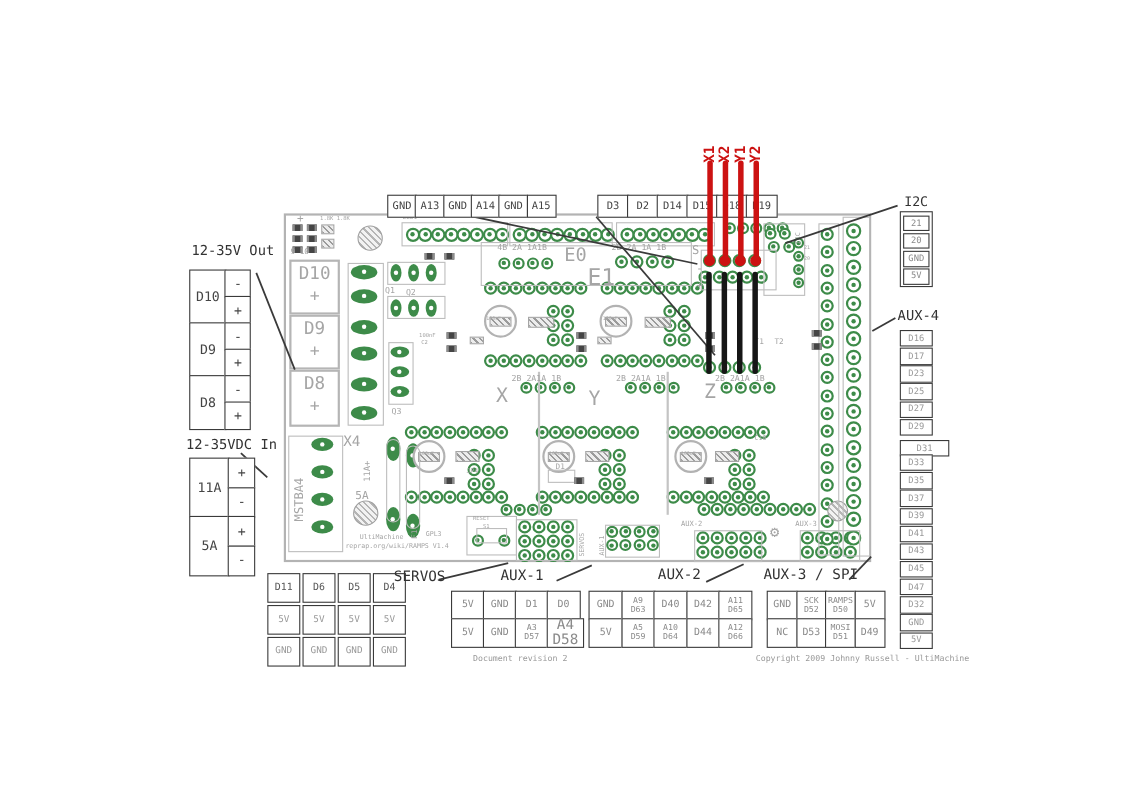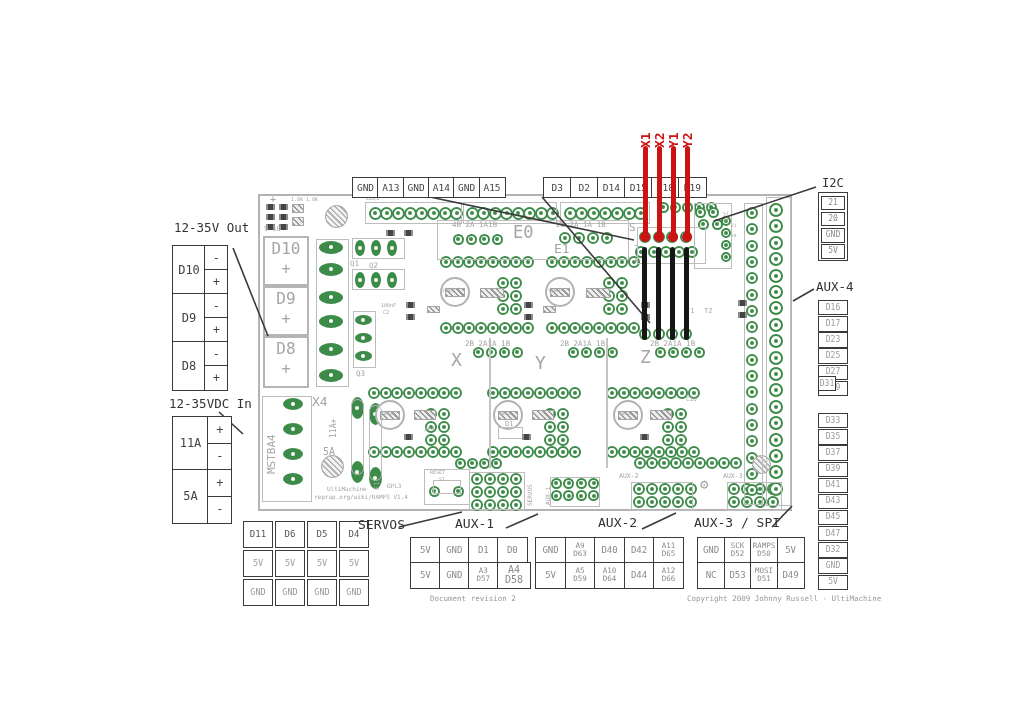--- a/index.html
+++ b/index.html
@@ -413,21 +413,21 @@
       <div class="silk" style="left:366px;top:196px;font-size:5.5px;">LED1</div>
       <div class="silk" style="left:264px;top:226px;font-size:7px;">9 10</div>
       <div class="silk" style="left:350px;top:260px;font-size:7.5px;">Q1</div>
       <div class="silk" style="left:369px;top:262px;font-size:7.5px;">Q2</div>
       <div class="silk" style="left:356px;top:370px;font-size:7.5px;">Q3</div>
       <div class="silk" style="left:381px;top:303px;font-size:5px;">100nF</div>
       <div class="silk" style="left:383px;top:310px;font-size:5px;">C2</div>
       <div class="silk" style="left:452px;top:221px;font-size:7.5px;">4B 2A 1A1B</div>
       <div class="silk" style="left:556px;top:221px;font-size:7.5px;">2B 2A 1A 1B</div>
       <div class="silk" style="left:513px;top:224px;font-size:17px;">E0</div>
-      <div class="silk" style="left:554px;top:242px;font-size:13px;">E1</div>
+      <div class="silk" style="left:534px;top:242px;font-size:21px;">E1</div>
       <div class="silk" style="left:629px;top:222px;font-size:11px;">S</div>
       <div class="silk" style="left:633px;top:240px;font-size:10px;">-</div>
       <div class="silk" style="left:633px;top:256px;font-size:10px;">+</div>
       <div class="silk" style="left:442px;top:289px;font-size:4.5px;">100uF</div>
       <div class="silk" style="left:548px;top:289px;font-size:4.5px;">100uF</div>
       <div class="silk" style="left:686px;top:308px;font-size:7px;">T1</div>
       <div class="silk" style="left:704px;top:308px;font-size:7px;">T2</div>
       <div class="silk" style="left:465px;top:340px;font-size:7.5px;">2B 2A1A 1B</div>
       <div class="silk" style="left:560px;top:340px;font-size:7.5px;">2B 2A1A 1B</div>
       <div class="silk" style="left:650px;top:340px;font-size:7.5px;">2B 2A1A 1B</div>
@@ -516,21 +516,21 @@
       <div class="cell" style="left:307px;top:579px;width:30px;height:27px;font-size:8.5px;color:#999;">GND</div>
       <div class="cell" style="left:339px;top:579px;width:30px;height:27px;font-size:8.5px;color:#999;">GND</div>
       <div class="cell" style="left:410px;top:537px;width:30.7px;height:26.7px;font-size:9px;color:#8a8a8a;">5V</div>
       <div class="cell" style="left:439px;top:537px;width:30.7px;height:26.7px;font-size:9px;color:#8a8a8a;">GND</div>
       <div class="cell" style="left:468px;top:537px;width:30.7px;height:26.7px;font-size:9px;color:#8a8a8a;">D1</div>
       <div class="cell" style="left:497px;top:537px;width:30.7px;height:26.7px;font-size:9px;color:#8a8a8a;">D0</div>
       <div class="cell" style="left:410px;top:562px;width:30.7px;height:26.7px;font-size:9px;color:#8a8a8a;">5V</div>
       <div class="cell" style="left:439px;top:562px;width:30.7px;height:26.7px;font-size:9px;color:#8a8a8a;">GND</div>
       <div class="cell" style="left:468px;top:562px;width:30.7px;height:26.7px;font-size:7.5px;color:#8a8a8a;">A3
 D57</div>
-      <div class="cell" style="left:497px;top:562px;width:34px;height:26.7px;font-size:10px;color:#8a8a8a;">A4
+      <div class="cell" style="left:497px;top:562px;width:34px;height:26.7px;font-size:13px;color:#8a8a8a;">A4
 D58</div>
       <div class="cell" style="left:535px;top:537px;width:31.2px;height:26.7px;font-size:9px;color:#8a8a8a;">GND</div>
       <div class="cell" style="left:564.5px;top:537px;width:31.2px;height:26.7px;font-size:7.5px;color:#8a8a8a;">A9
 D63</div>
       <div class="cell" style="left:594px;top:537px;width:31.2px;height:26.7px;font-size:9px;color:#8a8a8a;">D40</div>
       <div class="cell" style="left:623.5px;top:537px;width:31.2px;height:26.7px;font-size:9px;color:#8a8a8a;">D42</div>
       <div class="cell" style="left:653px;top:537px;width:31.2px;height:26.7px;font-size:7.5px;color:#8a8a8a;">A11
 D65</div>
       <div class="cell" style="left:535px;top:562px;width:31.2px;height:26.7px;font-size:9px;color:#8a8a8a;">5V</div>
       <div class="cell" style="left:564.5px;top:562px;width:31.2px;height:26.7px;font-size:7.5px;color:#8a8a8a;">A5
@@ -555,21 +555,21 @@
       <div class="cell" style="left:821px;top:195.5px;width:24px;height:14.5px;font-size:8px;color:#8a8a8a;border-width:1.4px;">21</div>
       <div class="cell" style="left:821px;top:211.8px;width:24px;height:14.5px;font-size:8px;color:#8a8a8a;border-width:1.4px;">20</div>
       <div class="cell" style="left:821px;top:228.1px;width:24px;height:14.5px;font-size:8px;color:#8a8a8a;border-width:1.4px;">GND</div>
       <div class="cell" style="left:821px;top:244.4px;width:24px;height:14.5px;font-size:8px;color:#8a8a8a;border-width:1.4px;">5V</div>
       <div class="cell" style="left:818px;top:300px;width:30px;height:15.4px;font-size:8px;color:#999;">D16</div>
       <div class="cell" style="left:818px;top:316.15px;width:30px;height:15.4px;font-size:8px;color:#999;">D17</div>
       <div class="cell" style="left:818px;top:332.3px;width:30px;height:15.4px;font-size:8px;color:#999;">D23</div>
       <div class="cell" style="left:818px;top:348.45px;width:30px;height:15.4px;font-size:8px;color:#999;">D25</div>
       <div class="cell" style="left:818px;top:364.6px;width:30px;height:15.4px;font-size:8px;color:#999;">D27</div>
       <div class="cell" style="left:818px;top:380.75px;width:30px;height:15.4px;font-size:8px;color:#999;">D29</div>
-      <div class="cell" style="left:818px;top:376px;width:18px;height:15.4px;font-size:8px;color:#999;">D31</div>
+      <div class="cell" style="left:818px;top:400px;width:45px;height:15.4px;font-size:8px;color:#999;">D31</div>
       <div class="cell" style="left:818px;top:413.04999999999995px;width:30px;height:15.4px;font-size:8px;color:#999;">D33</div>
       <div class="cell" style="left:818px;top:429.2px;width:30px;height:15.4px;font-size:8px;color:#999;">D35</div>
       <div class="cell" style="left:818px;top:445.35px;width:30px;height:15.4px;font-size:8px;color:#999;">D37</div>
       <div class="cell" style="left:818px;top:461.5px;width:30px;height:15.4px;font-size:8px;color:#999;">D39</div>
       <div class="cell" style="left:818px;top:477.65px;width:30px;height:15.4px;font-size:8px;color:#999;">D41</div>
       <div class="cell" style="left:818px;top:493.79999999999995px;width:30px;height:15.4px;font-size:8px;color:#999;">D43</div>
       <div class="cell" style="left:818px;top:509.95px;width:30px;height:15.4px;font-size:8px;color:#999;">D45</div>
       <div class="cell" style="left:818px;top:526.0999999999999px;width:30px;height:15.4px;font-size:8px;color:#999;">D47</div>
       <div class="cell" style="left:818px;top:542.25px;width:30px;height:15.4px;font-size:8px;color:#999;">D32</div>
       <div class="cell" style="left:818px;top:558.4px;width:30px;height:15.4px;font-size:8px;color:#999;">GND</div>

